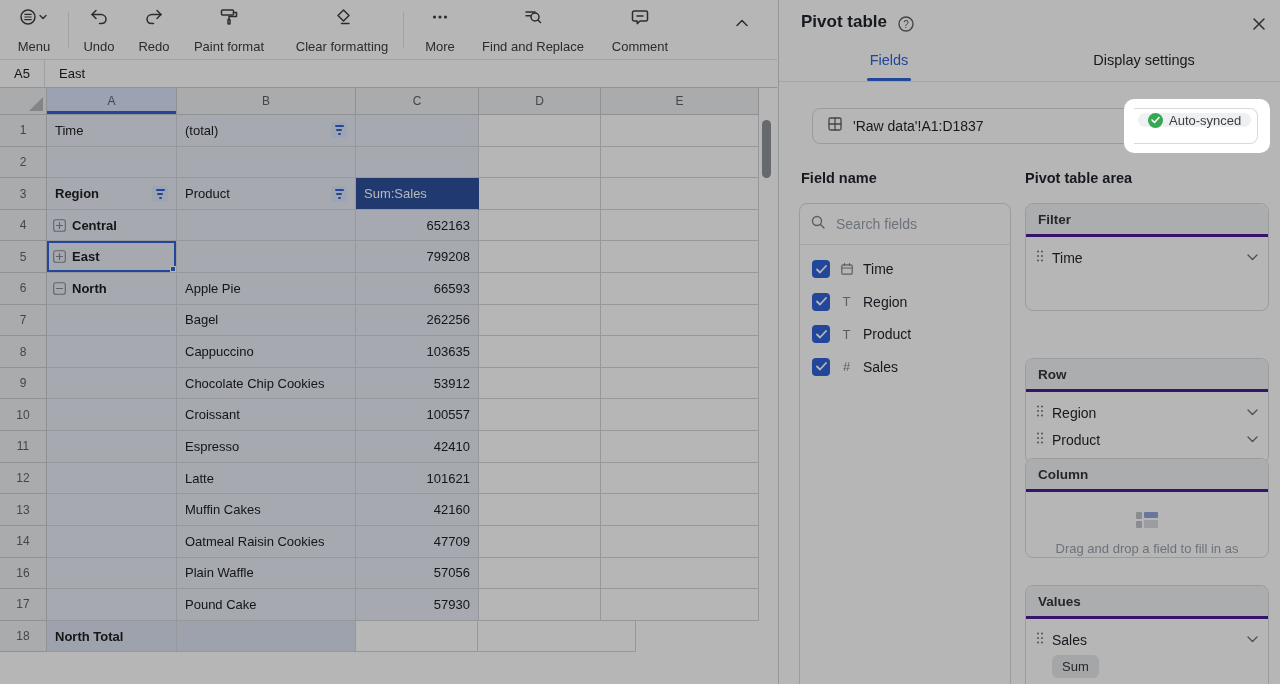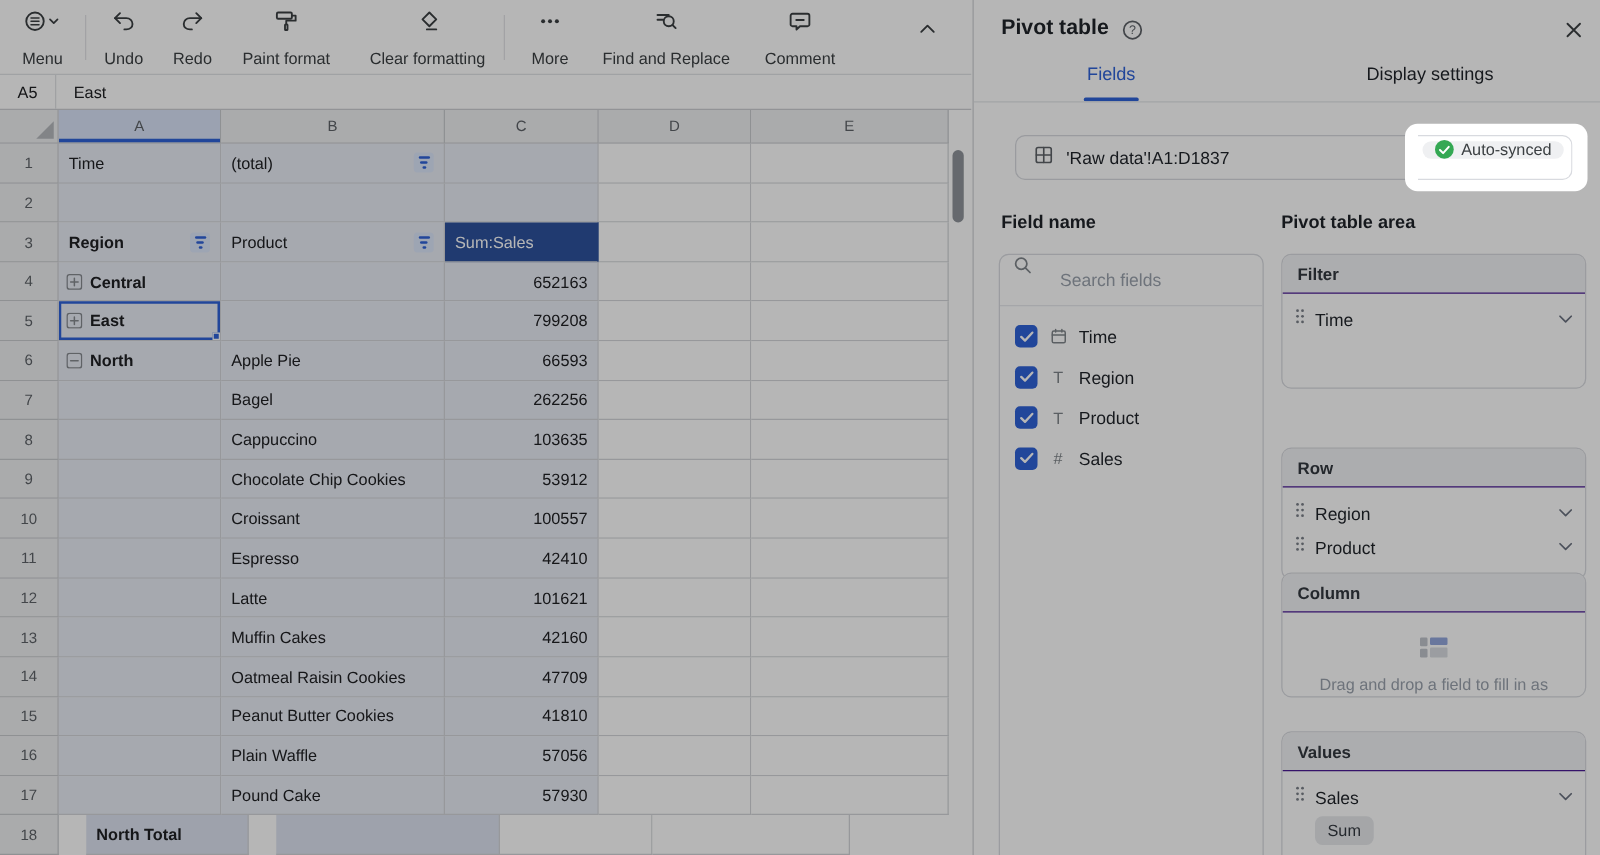--- a/index.html
+++ b/index.html
@@ -32,21 +32,21 @@
   
   #gridrows{position:absolute;left:0;top:115px;}
   .grow{display:flex;height:31.61px;}
   .rhead{width:47px;box-sizing:border-box;background:#eef0f2;border-right:1px solid #c9cbce;
         border-bottom:1px solid #c9cbce;font-size:12px;color:#5f6368;
         display:flex;align-items:center;justify-content:center;}
   .cell{box-sizing:border-box;background:#fff;border-right:1px solid #d4d6d9;
         border-bottom:1px solid #d4d6d9;font-size:13px;display:flex;align-items:center;
         padding:0 8px;position:relative;overflow:hidden;white-space:nowrap;}
   .cell.pv{background:#e9edf6;}
-  .cell.tot{background:#dee4f1;margin-left:22px;}
+  .cell.tot{background:#dee4f1;}
   .cell.num{justify-content:flex-end;}
   .cell.hsel{background:#2e529d;color:#fff;border-right-color:#2e529d;}
   .cell .bold{font-weight:700;}
   .cell.selcell{box-shadow:inset 0 0 0 2px #2f62d8;}
   .fillhandle{position:absolute;right:0;bottom:0;width:6px;height:6px;background:#2f62d8;
         border:1px solid #fff;box-sizing:border-box;}
   .expico{margin-right:6px;flex:0 0 auto;display:flex;}
   .filtico{margin-left:auto;flex:0 0 auto;width:16px;height:16px;border-radius:3px;
         background:#dde7fb;display:flex;flex-direction:column;align-items:center;
         justify-content:center;gap:2px;}
@@ -64,52 +64,52 @@
   #tabline{position:absolute;left:0;top:81px;width:502px;height:1px;background:#e5e7ea;}
   #tabunderline{position:absolute;left:88px;top:78px;width:44px;height:3px;border-radius:2px;
         background:#2f62d8;}
   #rangebox{position:absolute;left:33px;top:108px;width:447px;height:36px;box-sizing:border-box;
         border:1px solid #d8dadf;border-radius:8px;display:flex;align-items:center;
         padding-left:14px;background:#fff;}
   #rangetext{margin-left:10px;font-size:14px;color:#1f2329;}
   .sectionhead{position:absolute;top:170px;font-size:14.5px;font-weight:600;color:#1f2329;}
   #fieldsbox{position:absolute;left:20px;top:203px;width:212px;height:520px;box-sizing:border-box;
         border:1px solid #d9dbe0;border-radius:8px;background:#fff;}
-  #searchrow{height:40px;display:flex;padding:0 10px;gap:20px;
+  #searchrow{height:40px;display:flex;align-items:center;padding:0 10px;gap:8px;
         border-bottom:1px solid #e7e9ed;}
   #searchrow input{border:none;outline:none;flex:1;font-size:14px;color:#1f2329;min-width:0;
         font-family:"Liberation Sans",sans-serif;background:transparent;}
   #searchrow input::placeholder{color:#9aa2ad;}
   #fieldlist{padding-top:8px;}
   .fielditem{height:32.5px;display:flex;align-items:center;padding:0 12px;gap:9px;cursor:pointer;}
   .checkbox{width:18px;height:18px;border-radius:4px;background:#2f62d8;display:flex;
         align-items:center;justify-content:center;flex:0 0 auto;}
   .ftype{width:15px;text-align:center;color:#80868b;font-size:13px;flex:0 0 auto;
         display:flex;justify-content:center;}
   .fname{font-size:14px;color:#1f2329;}
   .areabox{position:absolute;left:246px;width:244px;box-sizing:border-box;
         border:1px solid #d9dbe0;border-radius:8px;background:#fff;overflow:hidden;}
-  .areahead{height:30px;background:#f2f3f5;border-bottom:1px solid #4c1d95;display:flex;
+  .areahead{height:30px;background:#f2f3f5;border-bottom:3px solid #4c1d95;display:flex;
         align-items:center;padding:0 12px;font-size:13.5px;font-weight:600;color:#33383f;}
   .areaitem{height:27px;display:flex;align-items:center;padding:0 10px;gap:8px;}
   .areaitem .alabel{font-size:14px;color:#1f2329;}
   .areaitem .chev{margin-left:auto;display:flex;}
   .colplaceholder{display:flex;flex-direction:column;align-items:center;padding-top:10px;}
   .colhint{width:210px;height:23px;overflow:hidden;text-align:center;font-size:13px;
         line-height:18px;color:#9aa2ad;margin-top:5px;}
   .sumchip{display:inline-block;margin:2px 0 0 26px;padding:4px 10px;border-radius:6px;
         background:#e7e9ec;font-size:13px;color:#33383f;}
   
   #dim{position:absolute;inset:0;background:rgba(0,0,0,0.285);z-index:100;pointer-events:none;}
   #spot{position:absolute;left:1124px;top:99px;width:146px;height:54px;background:#fff;
         border-radius:10px;z-index:101;}
   #spotfrag{position:absolute;left:1134px;top:108px;width:124px;height:36px;box-sizing:border-box;
         border:1px solid #d8dadf;border-left:none;border-radius:0 8px 8px 0;z-index:102;}
   #spotbadge{position:absolute;left:1138px;top:113px;height:14px;padding:0 10px;z-index:103;
-        background:#eff0f2;border-radius:13px;display:flex;align-items:flex-end;gap:6px;}
+        background:#eff0f2;border-radius:13px;display:flex;align-items:center;gap:6px;}
   #spotbadge .gcirc{width:15px;height:15px;border-radius:50%;background:#34a853;display:flex;
         align-items:center;justify-content:center;}
   #spotbadge .btext{font-size:13px;color:#3c4043;}
 </style>
 </head>
 <body>
 
 <div id="app">
   <div id="left">
     <div id="toolbar">
@@ -383,30 +383,20 @@
           <div class="cell" style="width: 122px;"></div>
           <div class="cell" style="width: 158px;"></div>
         </div>
         <div class="grow">
           <div class="rhead">14</div>
           <div class="cell pv" style="width: 130px;"></div>
           <div class="cell pv" style="width: 179px;">
             <span>Oatmeal Raisin Cookies</span>
           </div>
           <div class="cell pv num" style="width: 123px;">47709</div>
-          <div class="cell" style="width: 122px;"></div>
-          <div class="cell" style="width: 158px;"></div>
-        </div>
-        <div class="grow">
-          <div class="rhead">15</div>
-          <div class="cell pv" style="width: 130px;"></div>
-          <div class="cell pv" style="width: 179px;">
-            <span>Peanut Butter Cookies</span>
-          </div>
-          <div class="cell pv num" style="width: 123px;">41810</div>
           <div class="cell" style="width: 122px;"></div>
           <div class="cell" style="width: 158px;"></div>
         </div>
         <div class="grow">
           <div class="rhead">16</div>
           <div class="cell pv" style="width: 130px;"></div>
           <div class="cell pv" style="width: 179px;">
             <span>Plain Waffle</span>
           </div>
           <div class="cell pv num" style="width: 123px;">57056</div>

